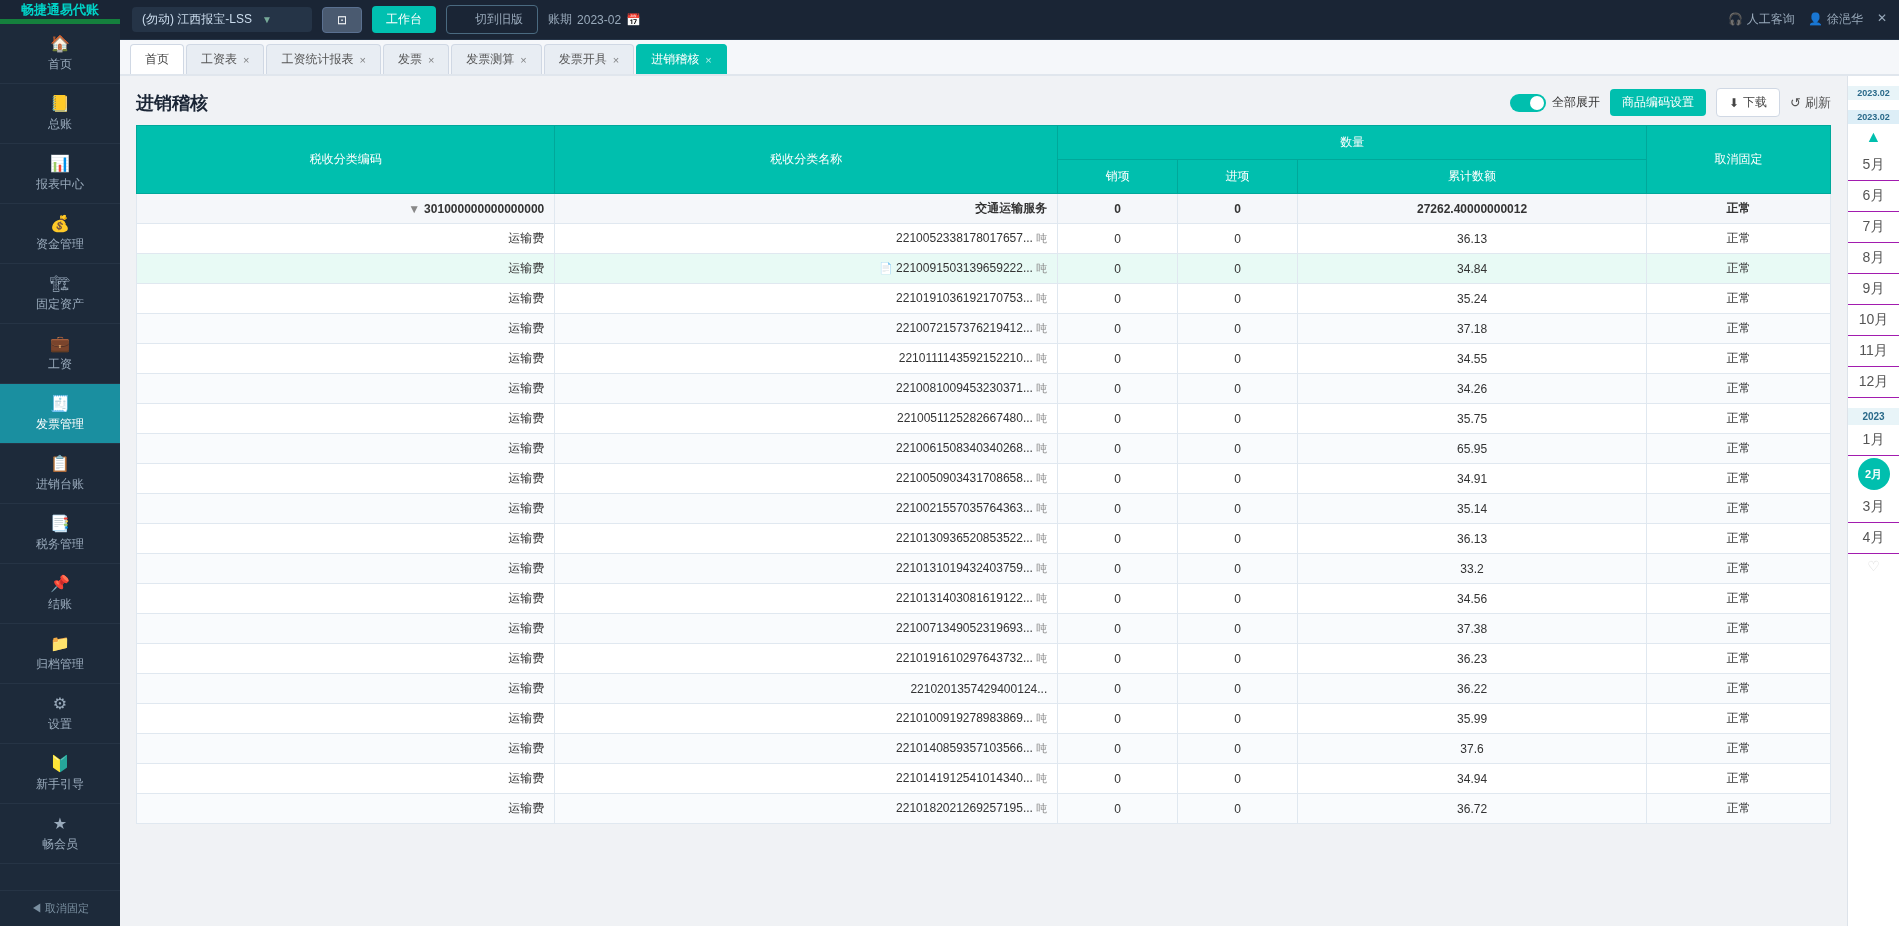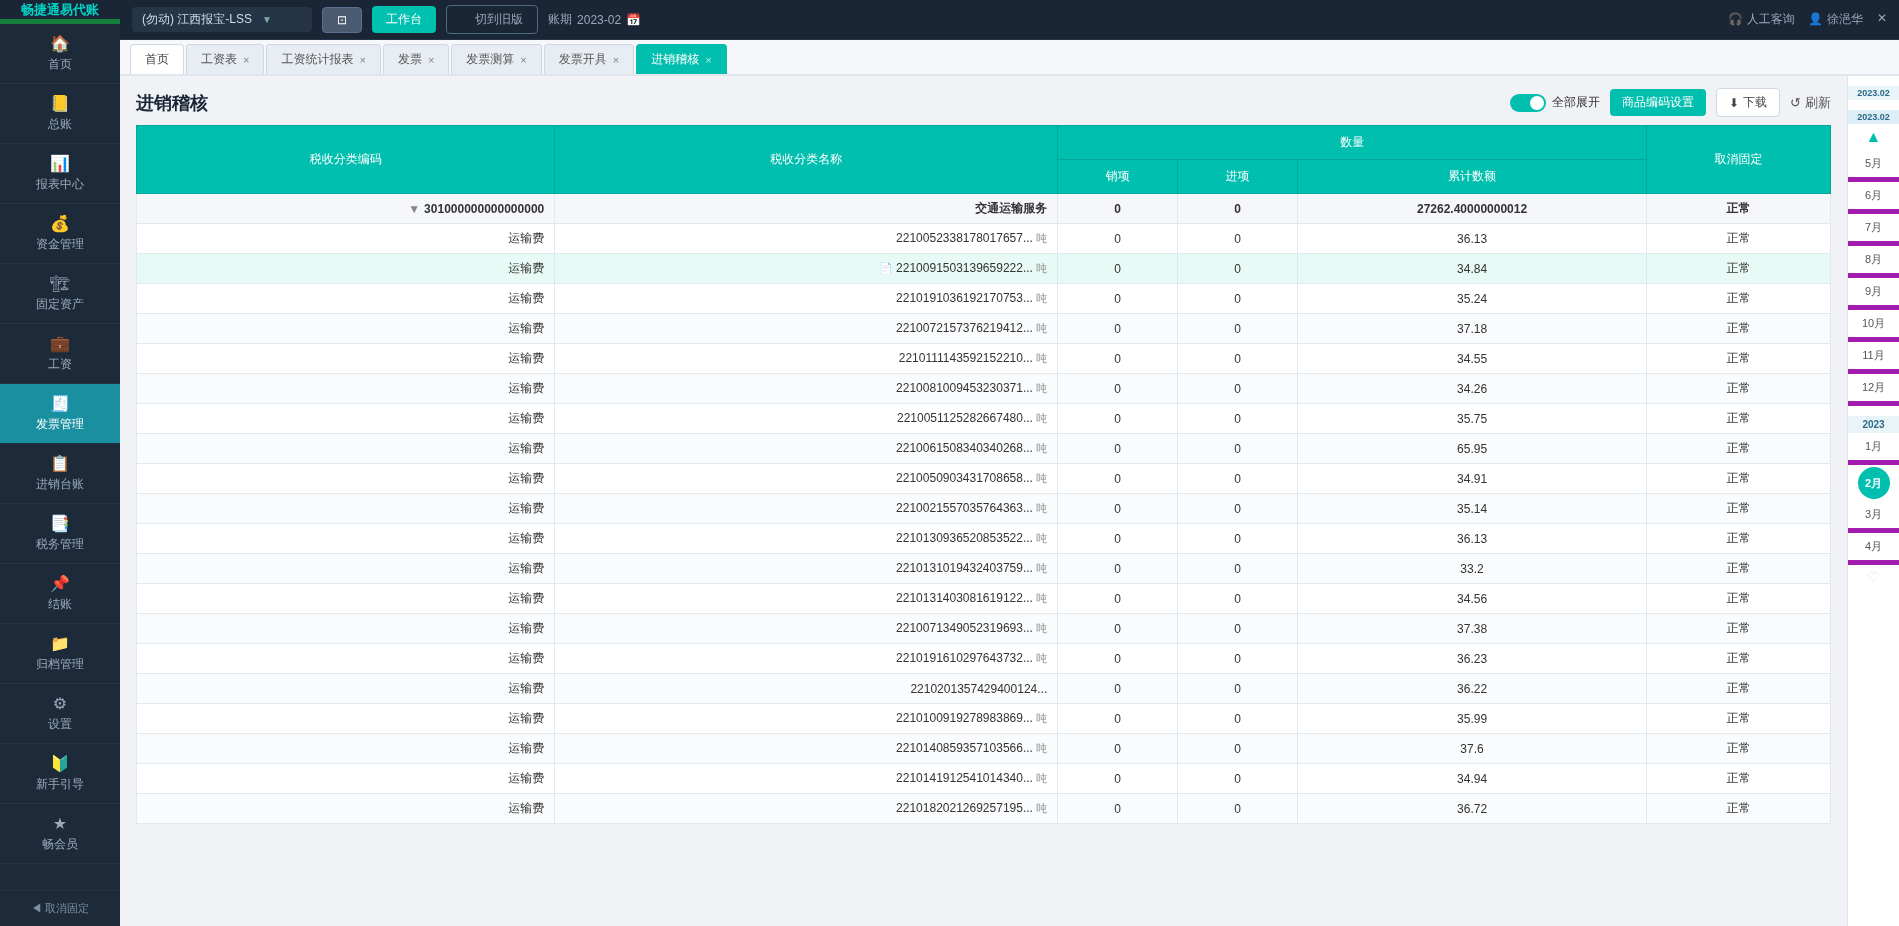--- a/index.html
+++ b/index.html
@@ -297,22 +297,22 @@
       text-align: center;
       font-weight: bold;
       margin-top: 10px;
     }
     .right-panel .month-item {
       padding: 6px 0;
       width: 100%;
       text-align: center;
       cursor: pointer;
       color: #555;
-      font-size: 11px;
-      border-bottom: 5px solid #a21caf;
+      font-size: 14px;
+      border-bottom: 1px solid #a21caf;
     }
     .right-panel .month-item.active {
       background: #00bfae;
       color: #fff;
       border-radius: 50%;
       width: 28px;
       height: 28px;
       display: flex;
       align-items: center;
       justify-content: center;

